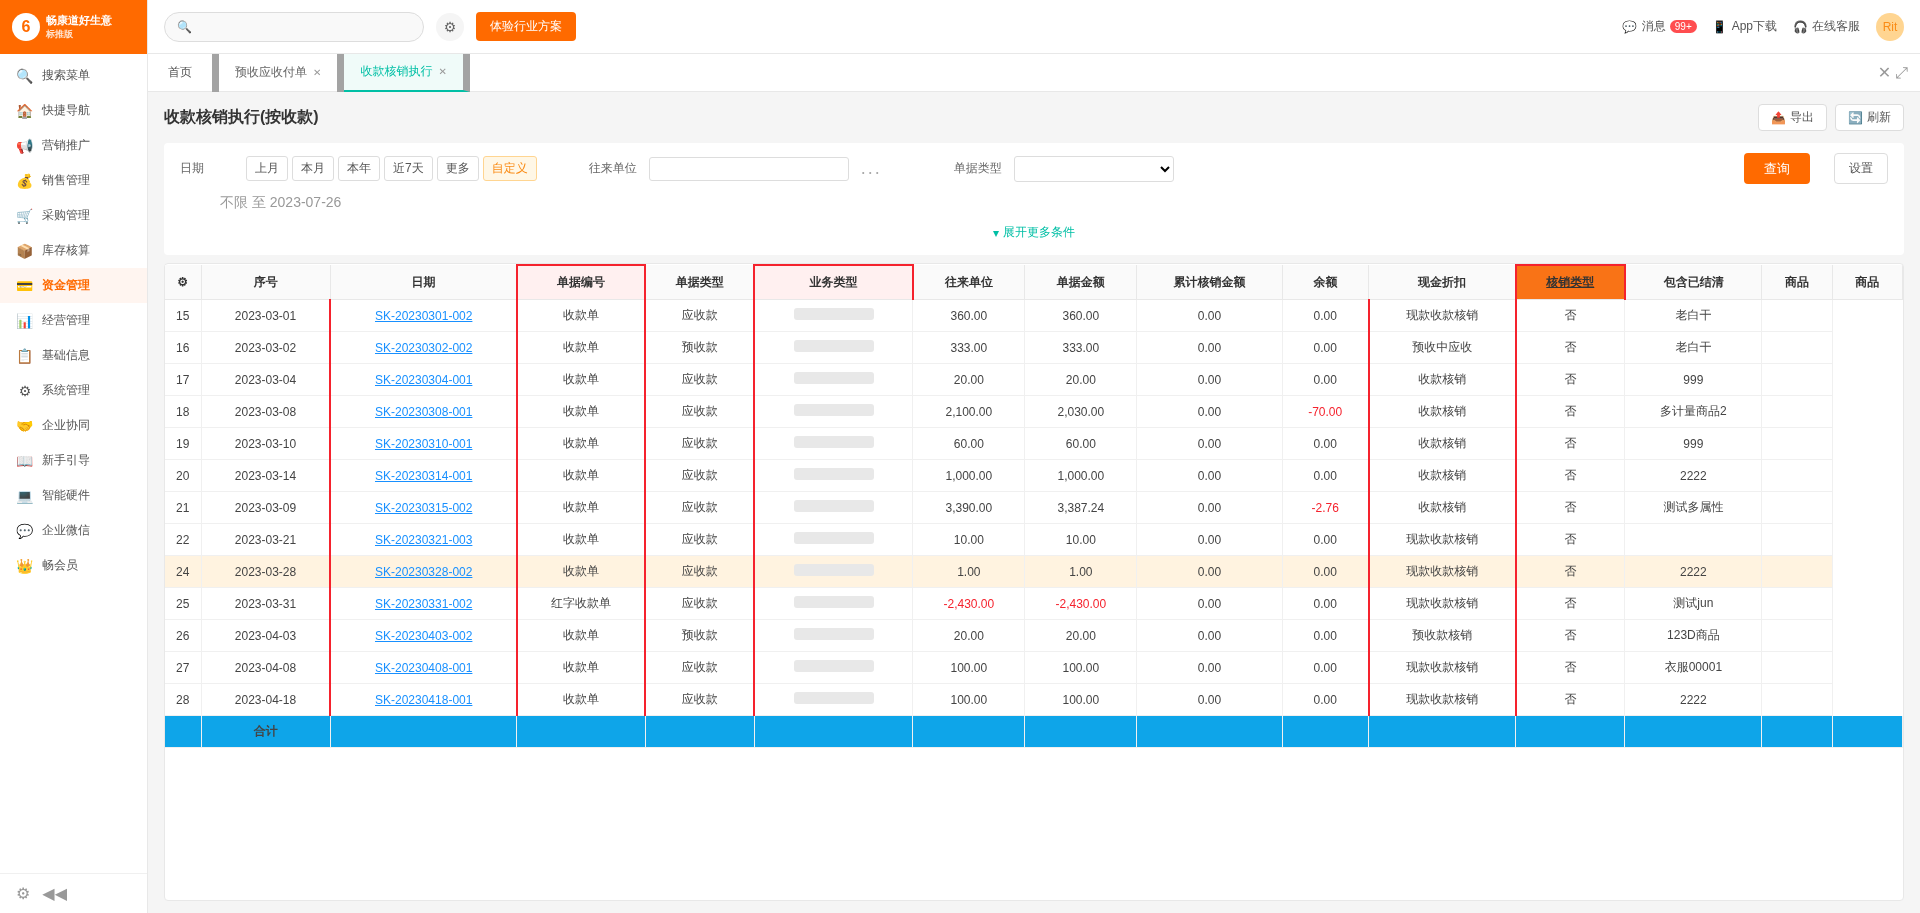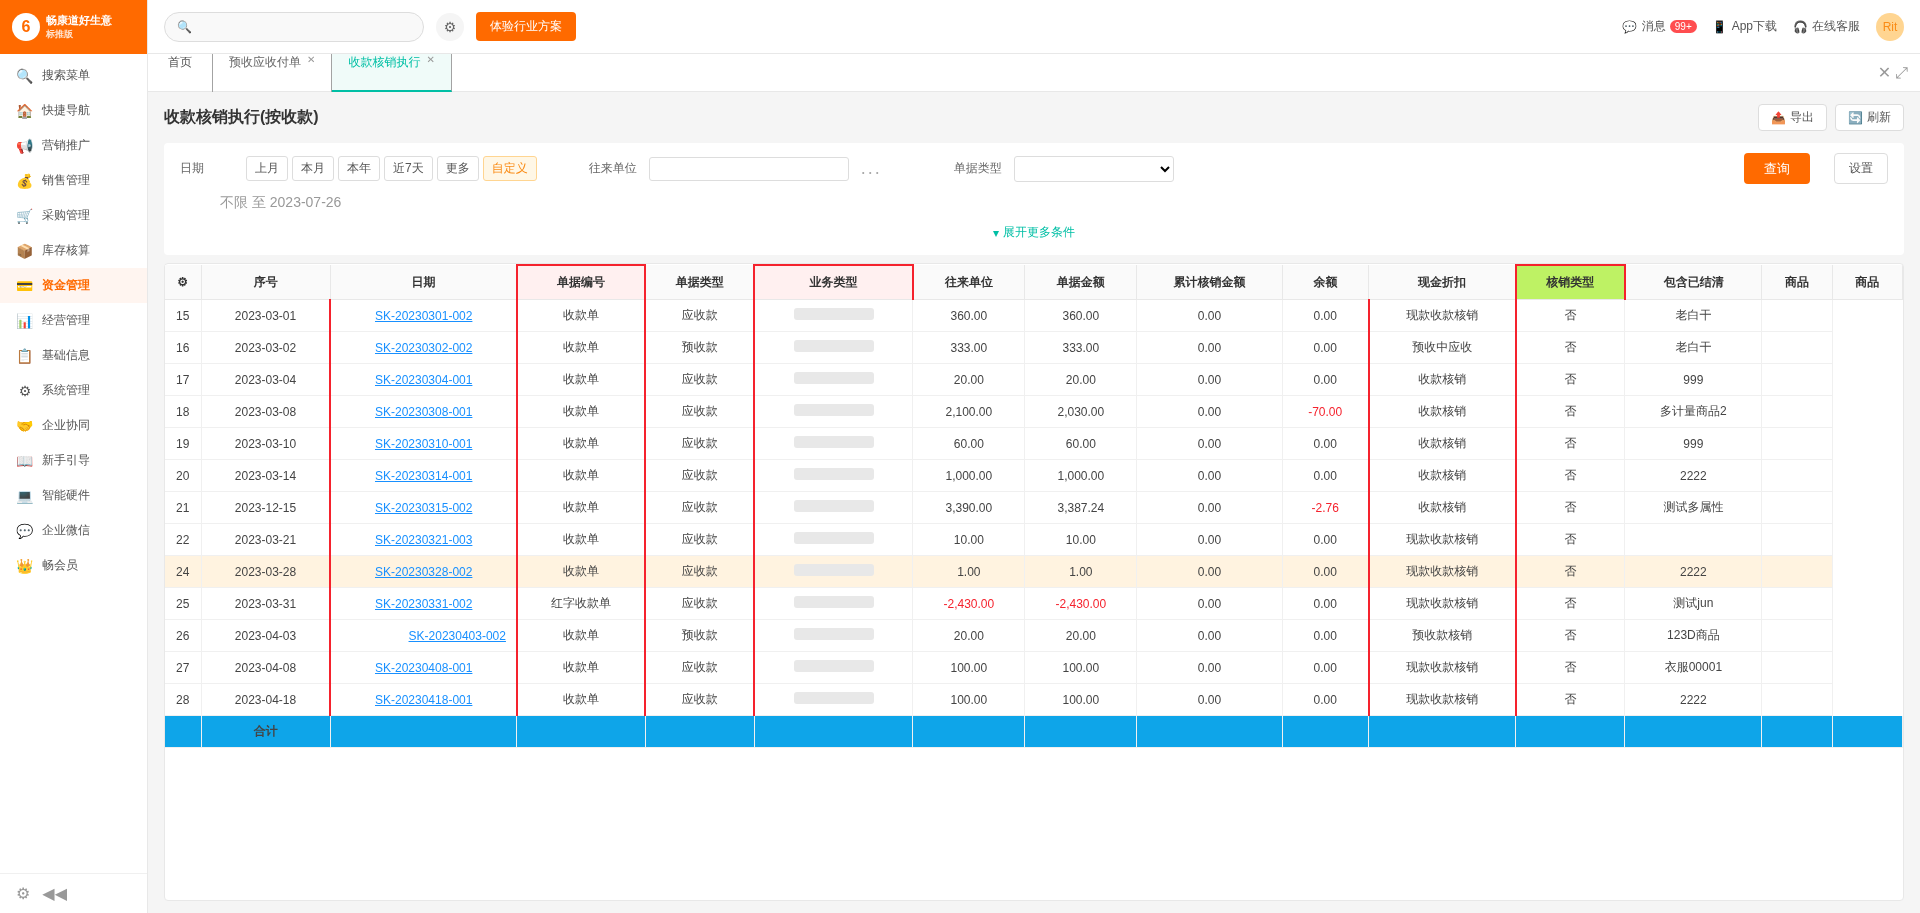--- a/index.html
+++ b/index.html
@@ -83,22 +83,22 @@
       width: 28px; height: 28px; border-radius: 50%; background: #ffd591;
       display: flex; align-items: center; justify-content: center; color: #fa8c16; font-size: 12px;
     }
 
     
     .tabs-bar {
       height: 38px; background: #fff; border-bottom: 1px solid #e8e8e8;
       display: flex; align-items: center; padding: 0 0 0 0;
     }
     .tab-item {
-      height: 38px; display: flex; padding: 0 16px;
-      font-size: 12px; cursor: pointer; color: #666; border-right: 1px solid #a3a3a3;
+      height: 38px; display: flex; align-items: center; padding: 0 16px;
+      font-size: 12px; cursor: pointer; color: #666; border-right: 7px solid #a3a3a3;
       gap: 6px; white-space: nowrap;
     }
     .tab-item.active {
       background: #f0fbf9; color: #00bfa5; border-bottom: 2px solid #00bfa5;
     }
     .tab-item .tab-close { color: #999; font-size: 10px; cursor: pointer; }
     .tab-home { color: #555; padding: 0 20px; }
     .tabs-spacer { flex: 1; }
     .tabs-controls { display: flex; align-items: center; gap: 4px; padding: 0 12px; }
     .tabs-controls span { font-size: 16px; color: #999; cursor: pointer; }
@@ -365,21 +365,21 @@
               <th>序号</th>
               <th>日期</th>
               <th style="border-left: 2.5px solid rgb(245, 34, 45); border-right: 2.5px solid rgb(245, 34, 45); border-top: 2.5px solid rgb(245, 34, 45); background: rgb(255, 240, 240);">单据编号</th>
               <th>单据类型</th>
               <th style="border-left: 2.5px solid rgb(245, 34, 45); border-right: 2.5px solid rgb(245, 34, 45); border-top: 2.5px solid rgb(245, 34, 45); background: rgb(255, 240, 240);">业务类型</th>
               <th>往来单位</th>
               <th>单据金额</th>
               <th>累计核销金额</th>
               <th>余额</th>
               <th>现金折扣</th>
-              <th style="border-left: 2.5px solid rgb(245, 34, 45); border-right: 2.5px solid rgb(245, 34, 45); border-top: 2.5px solid rgb(245, 34, 45); background: #bef264;">核销类型</th>
+              <th style="border-left: 2.5px solid rgb(245, 34, 45); border-right: 2.5px solid rgb(245, 34, 45); border-top: 2.5px solid rgb(245, 34, 45); background: #f97316; text-decoration: underline;">核销类型</th>
               <th>包含已结清</th>
               <th>商品</th>
               <th>商品</th>
             </tr>
         </thead>
         <tbody id="table-body">
             <tr>
               <td>15</td>
               <td>2023-03-01</td>
               <td style="border-left: 2.5px solid rgb(245, 34, 45); border-right: 2.5px solid rgb(245, 34, 45);"><span class="link">SK-20230301-002</span></td>
@@ -470,21 +470,21 @@
               <td>1,000.00</td>
               <td>0.00</td>
               <td>0.00</td>
               <td style="border-left: 2.5px solid rgb(245, 34, 45); border-right: 2.5px solid rgb(245, 34, 45);">收款核销</td>
               <td>否</td>
               <td>2222</td>
               <td></td>
             </tr>
             <tr>
               <td>21</td>
-              <td>2023-12-15</td>
+              <td>2023-03-09</td>
               <td style="border-left: 2.5px solid rgb(245, 34, 45); border-right: 2.5px solid rgb(245, 34, 45);"><span class="link">SK-20230315-002</span></td>
               <td>收款单</td>
               <td style="border-left: 2.5px solid rgb(245, 34, 45); border-right: 2.5px solid rgb(245, 34, 45);">应收款</td>
               <td><span style="display:inline-block;width:80px;height:12px;background:#e8e8e8;border-radius:3px;"></span></td>
               <td>3,390.00</td>
               <td>3,387.24</td>
               <td>0.00</td>
               <td class="negative">-2.76</td>
               <td style="border-left: 2.5px solid rgb(245, 34, 45); border-right: 2.5px solid rgb(245, 34, 45);">收款核销</td>
               <td>否</td>
@@ -535,21 +535,21 @@
               <td>0.00</td>
               <td>0.00</td>
               <td style="border-left: 2.5px solid rgb(245, 34, 45); border-right: 2.5px solid rgb(245, 34, 45);">现款收款核销</td>
               <td>否</td>
               <td>测试jun</td>
               <td></td>
             </tr>
             <tr>
               <td>26</td>
               <td>2023-04-03</td>
-              <td style="border-left: 2.5px solid rgb(245, 34, 45); border-right: 2.5px solid rgb(245, 34, 45); text-align: right;"><span class="link">SK-20230403-002</span></td>
+              <td style="border-left: 2.5px solid rgb(245, 34, 45); border-right: 2.5px solid rgb(245, 34, 45);"><span class="link">SK-20230403-002</span></td>
               <td>收款单</td>
               <td style="border-left: 2.5px solid rgb(245, 34, 45); border-right: 2.5px solid rgb(245, 34, 45);">预收款</td>
               <td><span style="display:inline-block;width:80px;height:12px;background:#e8e8e8;border-radius:3px;"></span></td>
               <td>20.00</td>
               <td>20.00</td>
               <td>0.00</td>
               <td>0.00</td>
               <td style="border-left: 2.5px solid rgb(245, 34, 45); border-right: 2.5px solid rgb(245, 34, 45);">预收款核销</td>
               <td>否</td>
               <td>123D商品</td>

